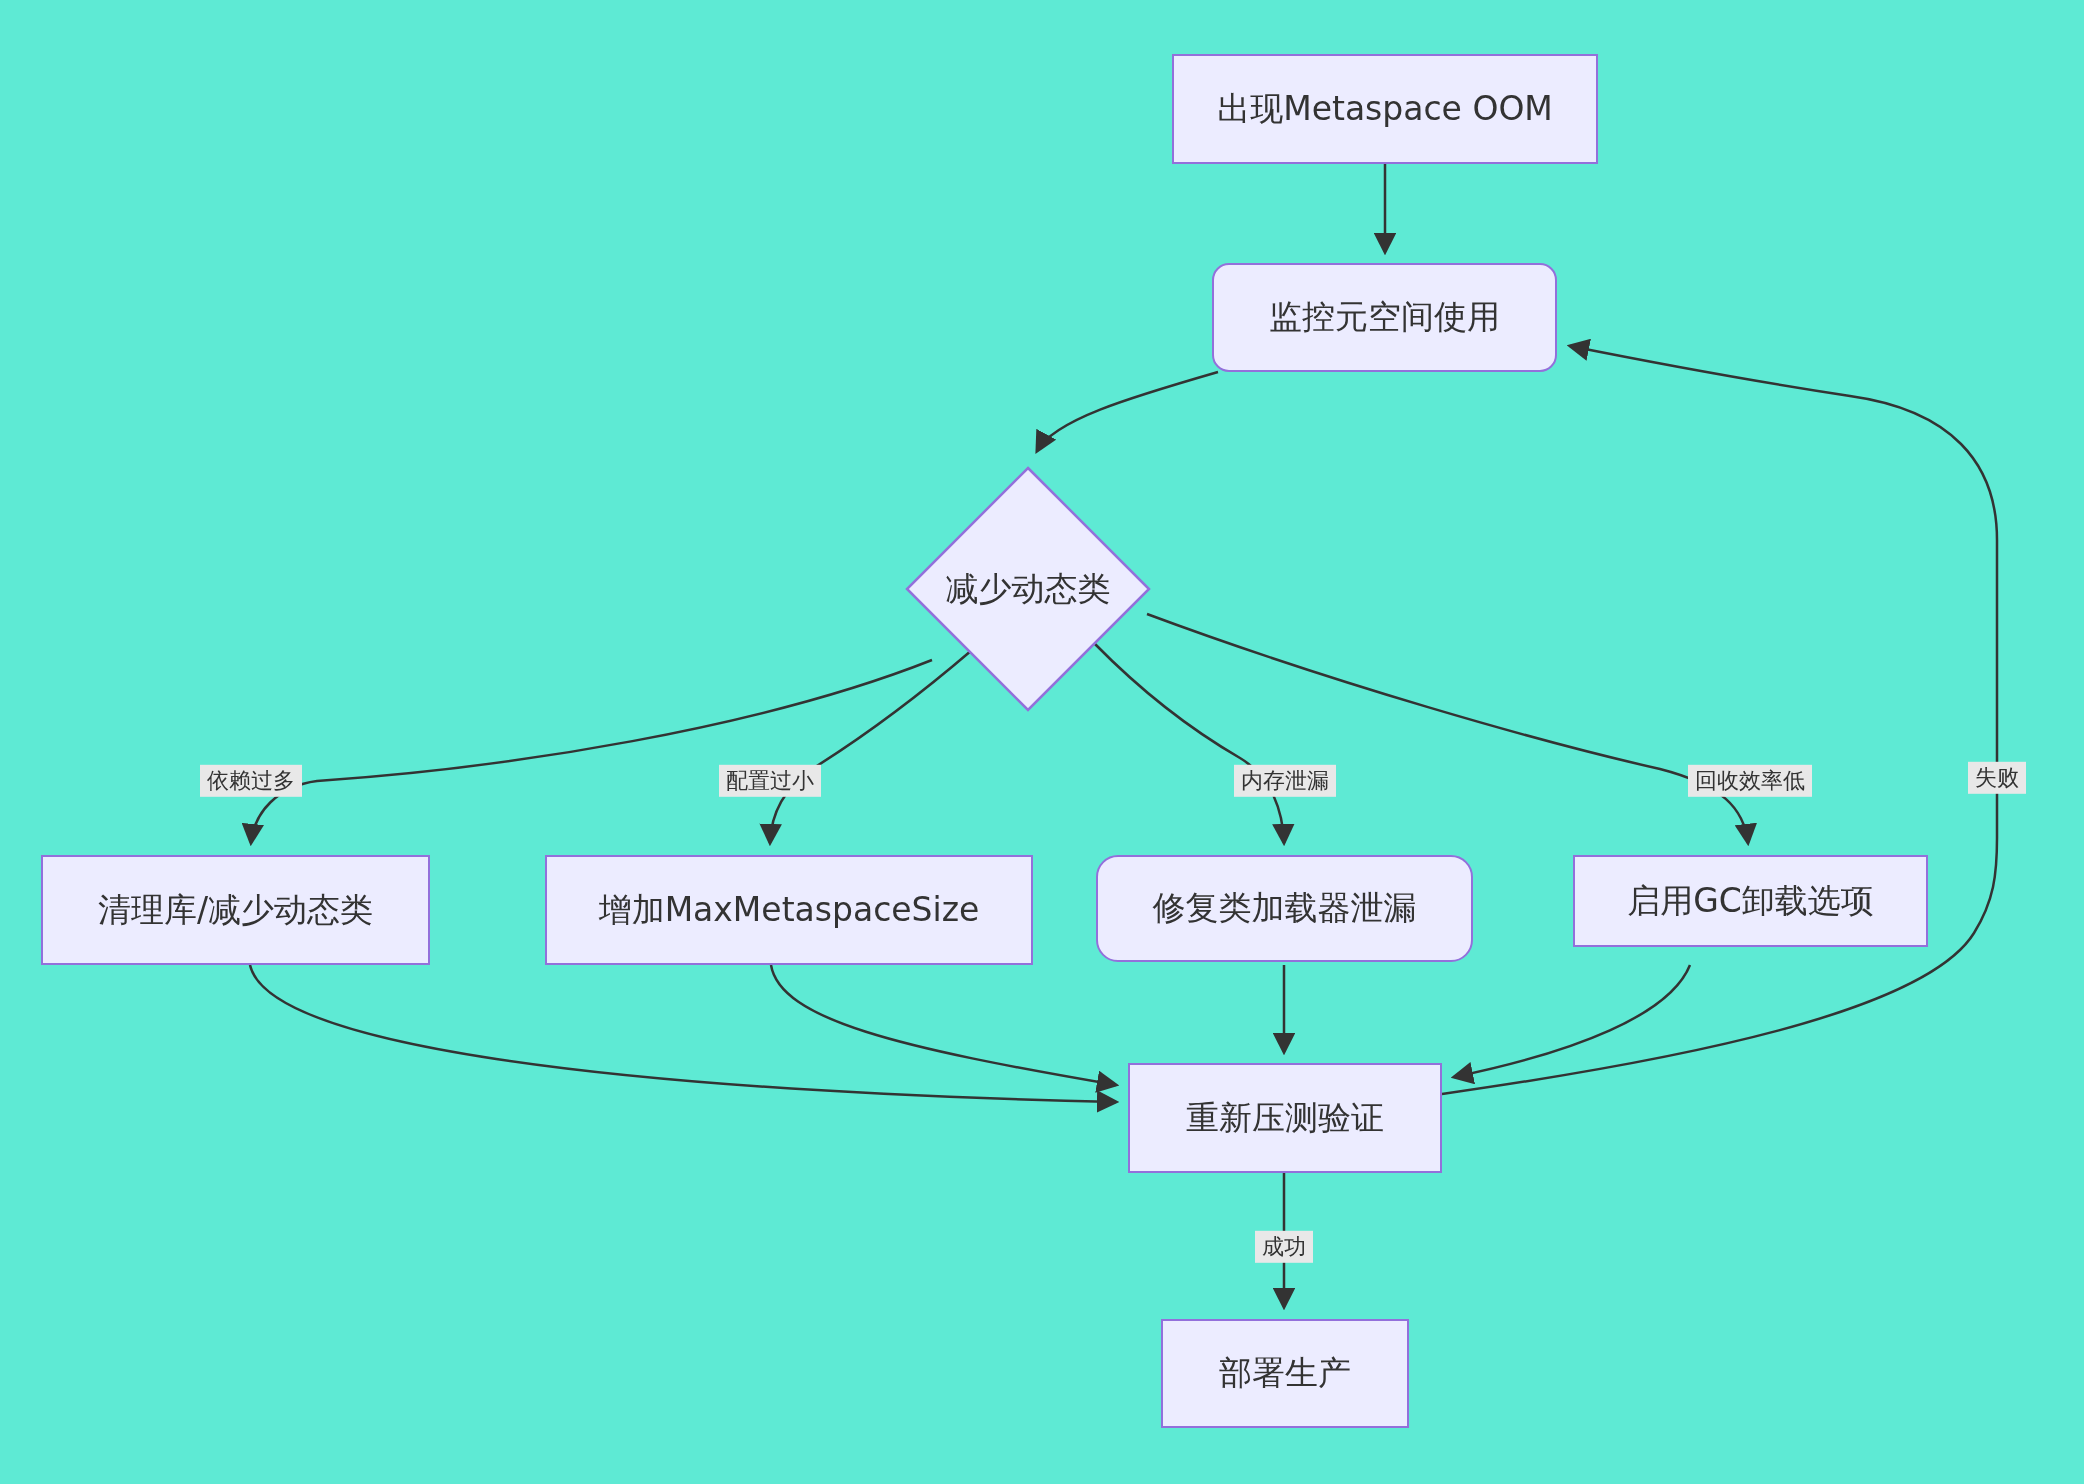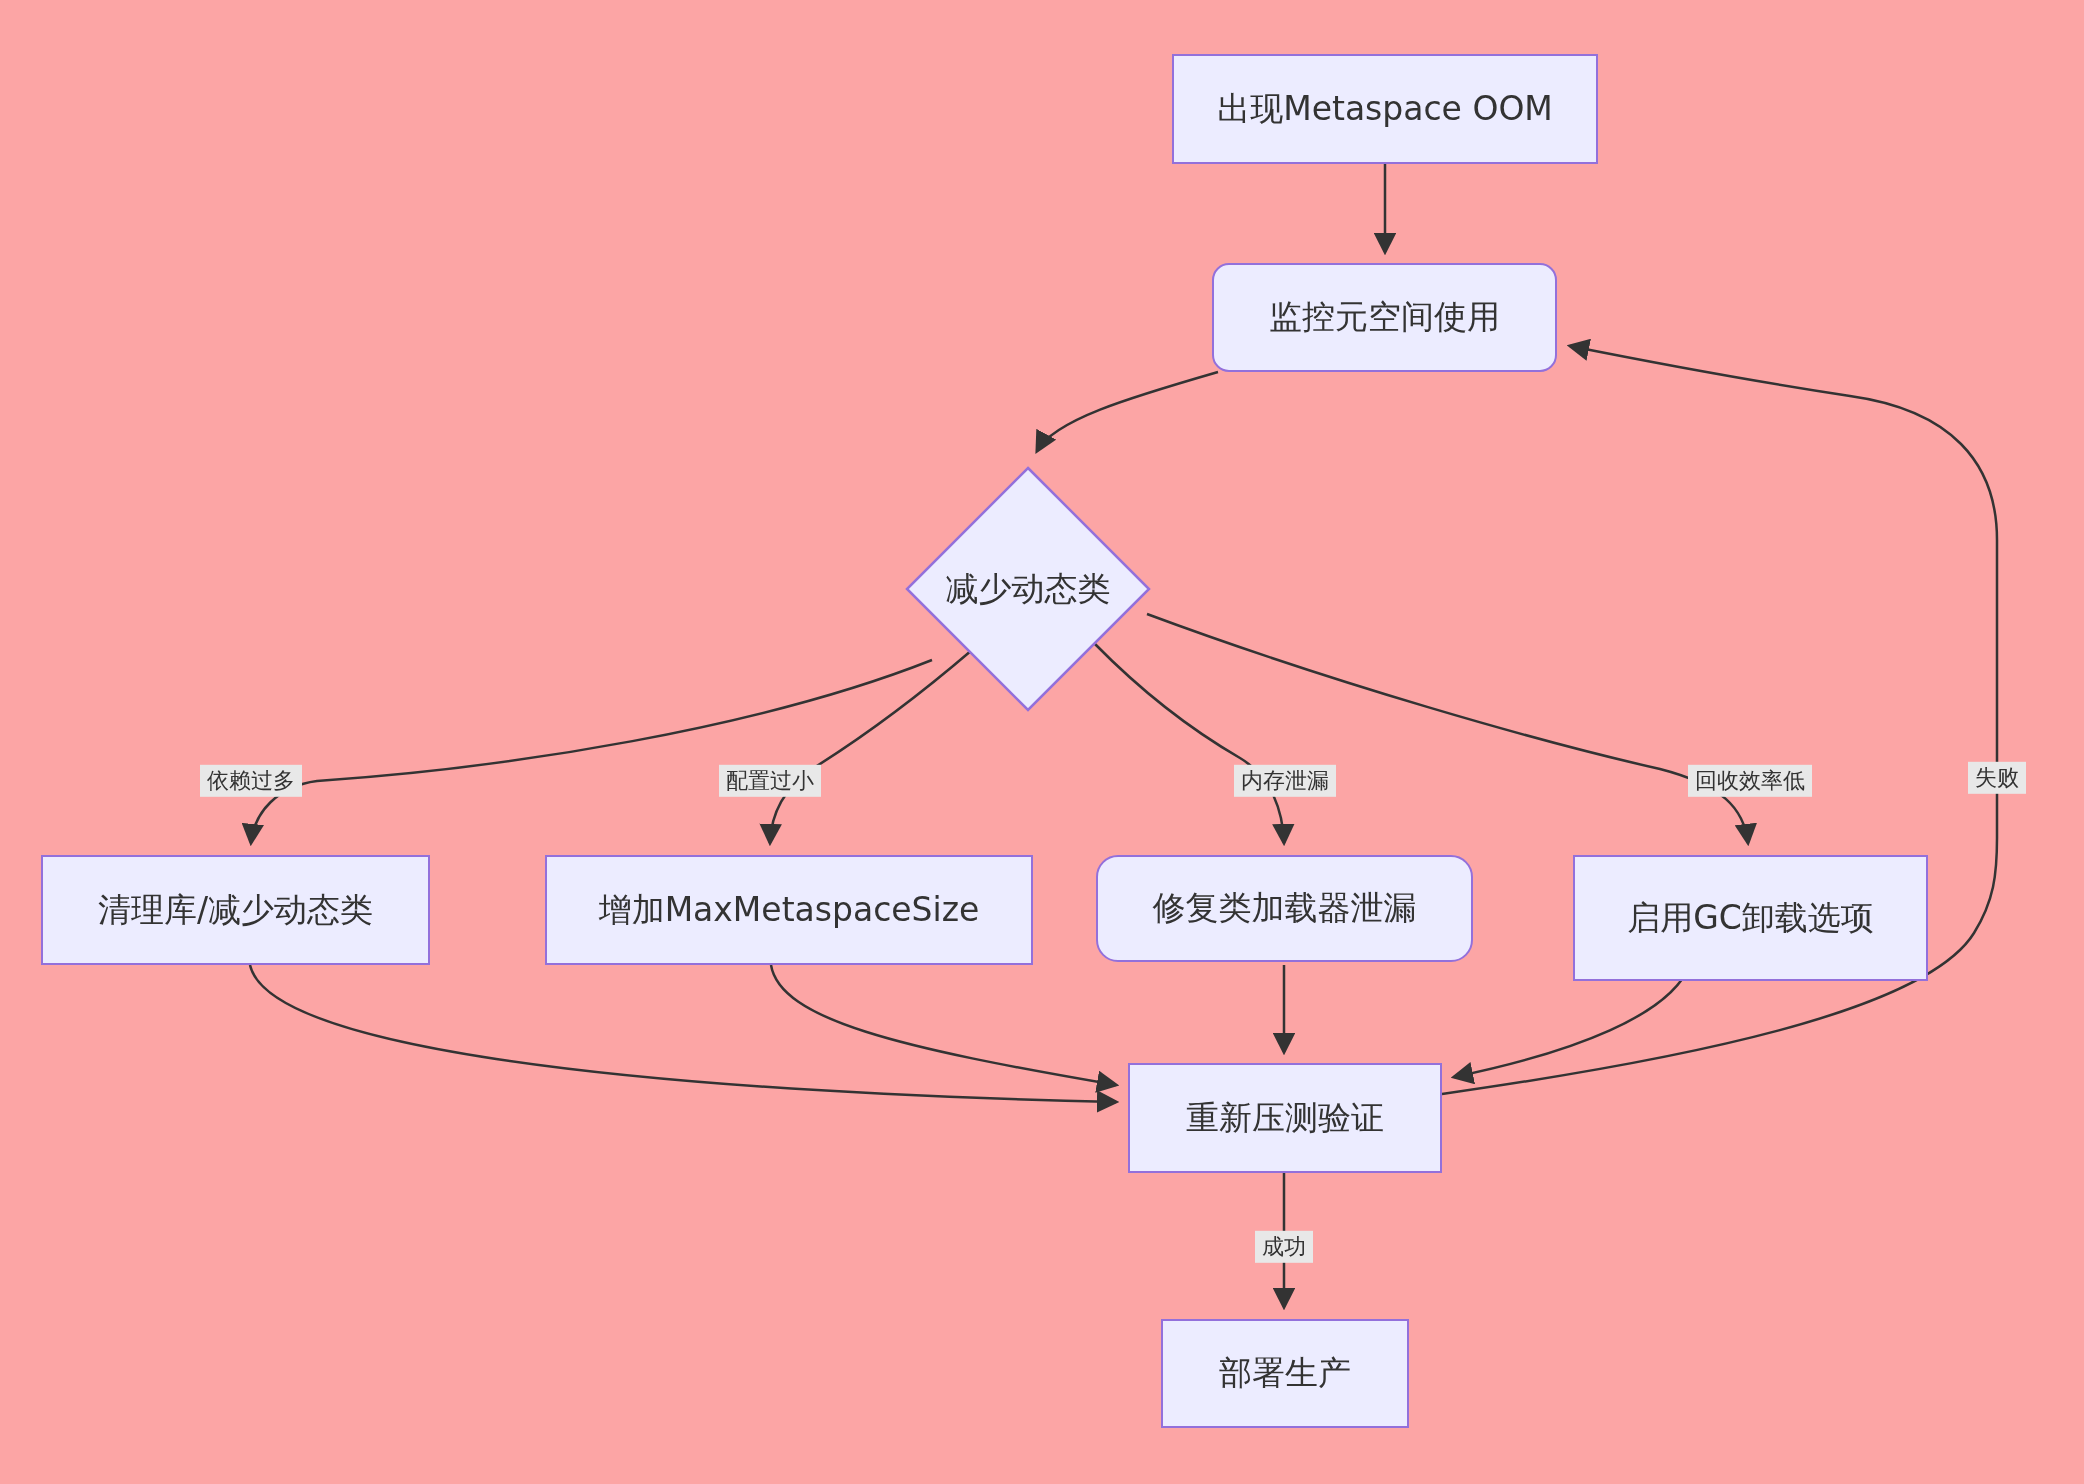--- a/index.html
+++ b/index.html
@@ -1,20 +1,20 @@
 <!DOCTYPE html>
 <html><head>
 <meta charset="utf-8">
 <style>
   html, body { margin: 0; padding: 0; background: #ffffff; }
   .canvas {
     position: relative;
     width: 2084px;
     height: 1484px;
-    background: #fca5a5;
+    background: #5eead4;
     font-family: "DejaVu Sans", sans-serif;
     color: #333333;
     overflow: hidden;
   }
   svg.edges { position: absolute; left: 0; top: 0; width: 2084px; height: 1484px; }
   svg.edges path.edge {
     fill: none;
     stroke: #333333;
     stroke-width: 2.5px;
   }
@@ -103,21 +103,21 @@
   </div>
 
   <div class="node" style="left:545px; top:855px; width:488px; height:110px;">
     <span>增加MaxMetaspaceSize</span>
   </div>
 
   <div class="node" style="left:1096px; top:855px; width:377px; height:107px;border-radius:22px;">
     <span>修复类加载器泄漏</span>
   </div>
 
-  <div class="node" style="left:1573px; top:855px; width:355px; height:126px;">
+  <div class="node" style="left:1573px; top:855px; width:355px; height:92px;">
     <span>启用GC卸载选项</span>
   </div>
 
   <div class="node" style="left:1128px; top:1063px; width:314px; height:110px;">
     <span>重新压测验证</span>
   </div>
 
   <div class="node" style="left:1161px; top:1319px; width:248px; height:109px;">
     <span>部署生产</span>
   </div>

